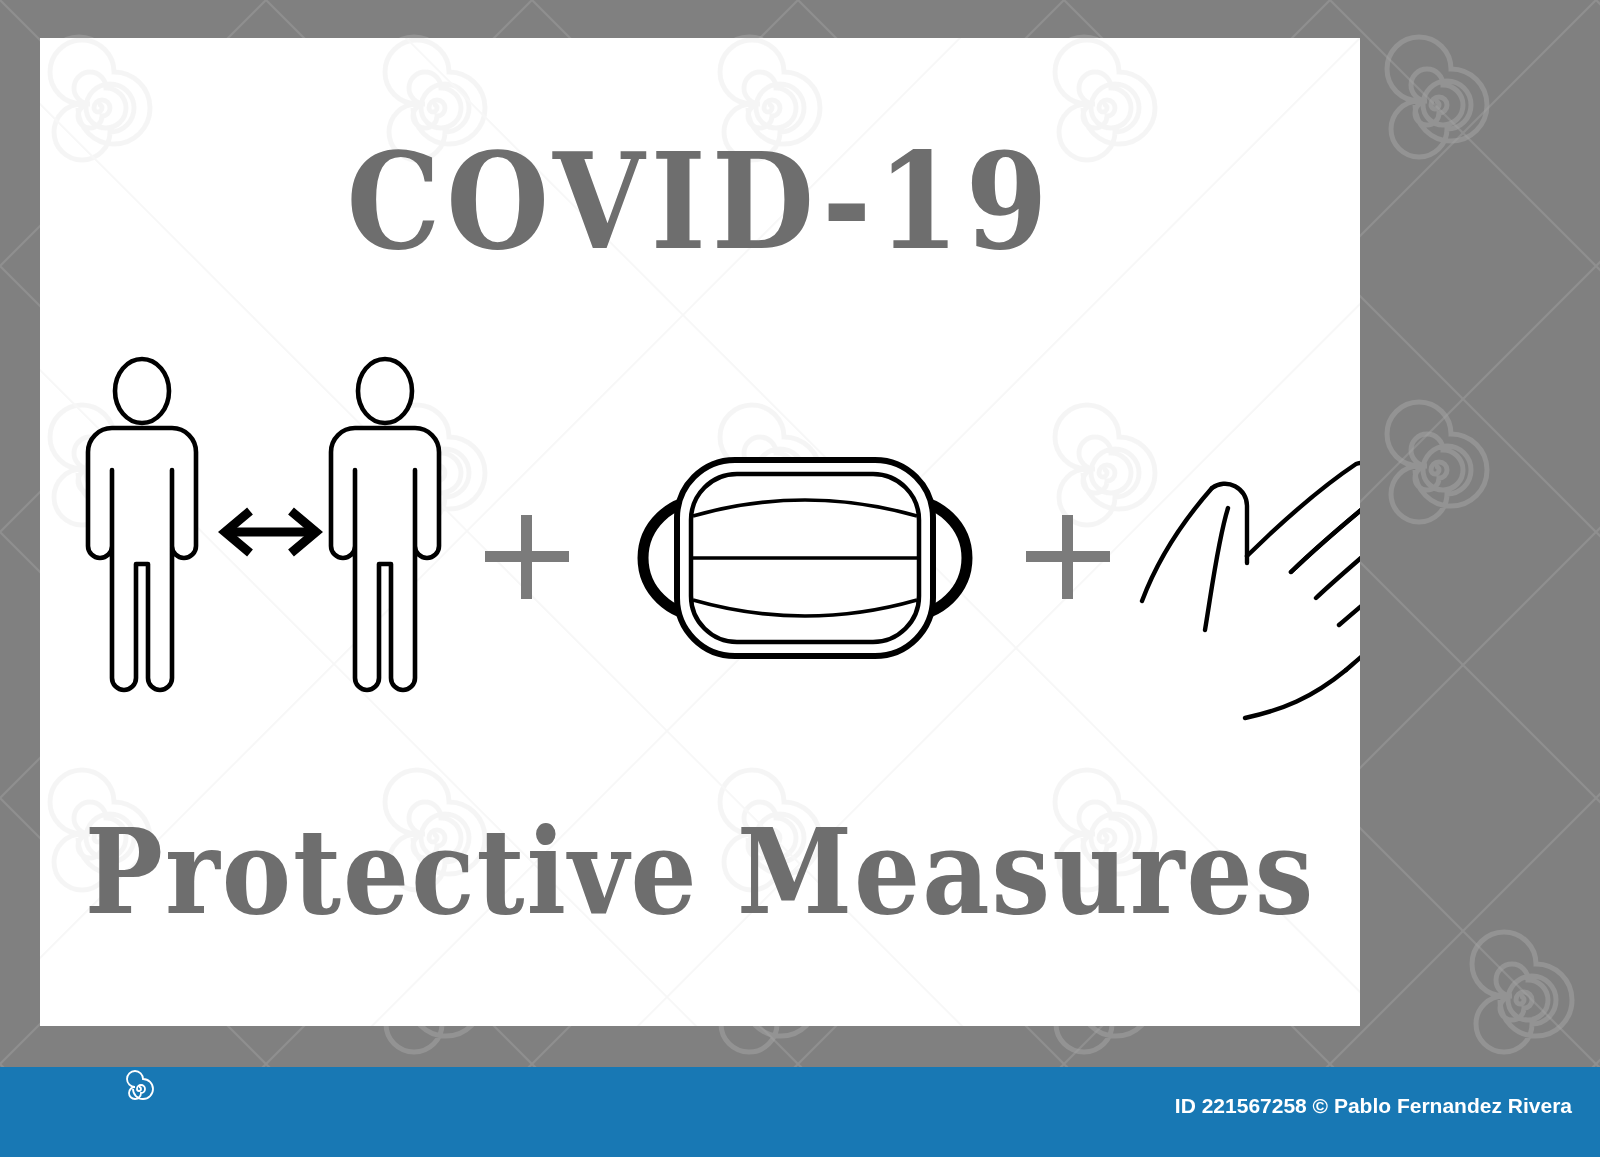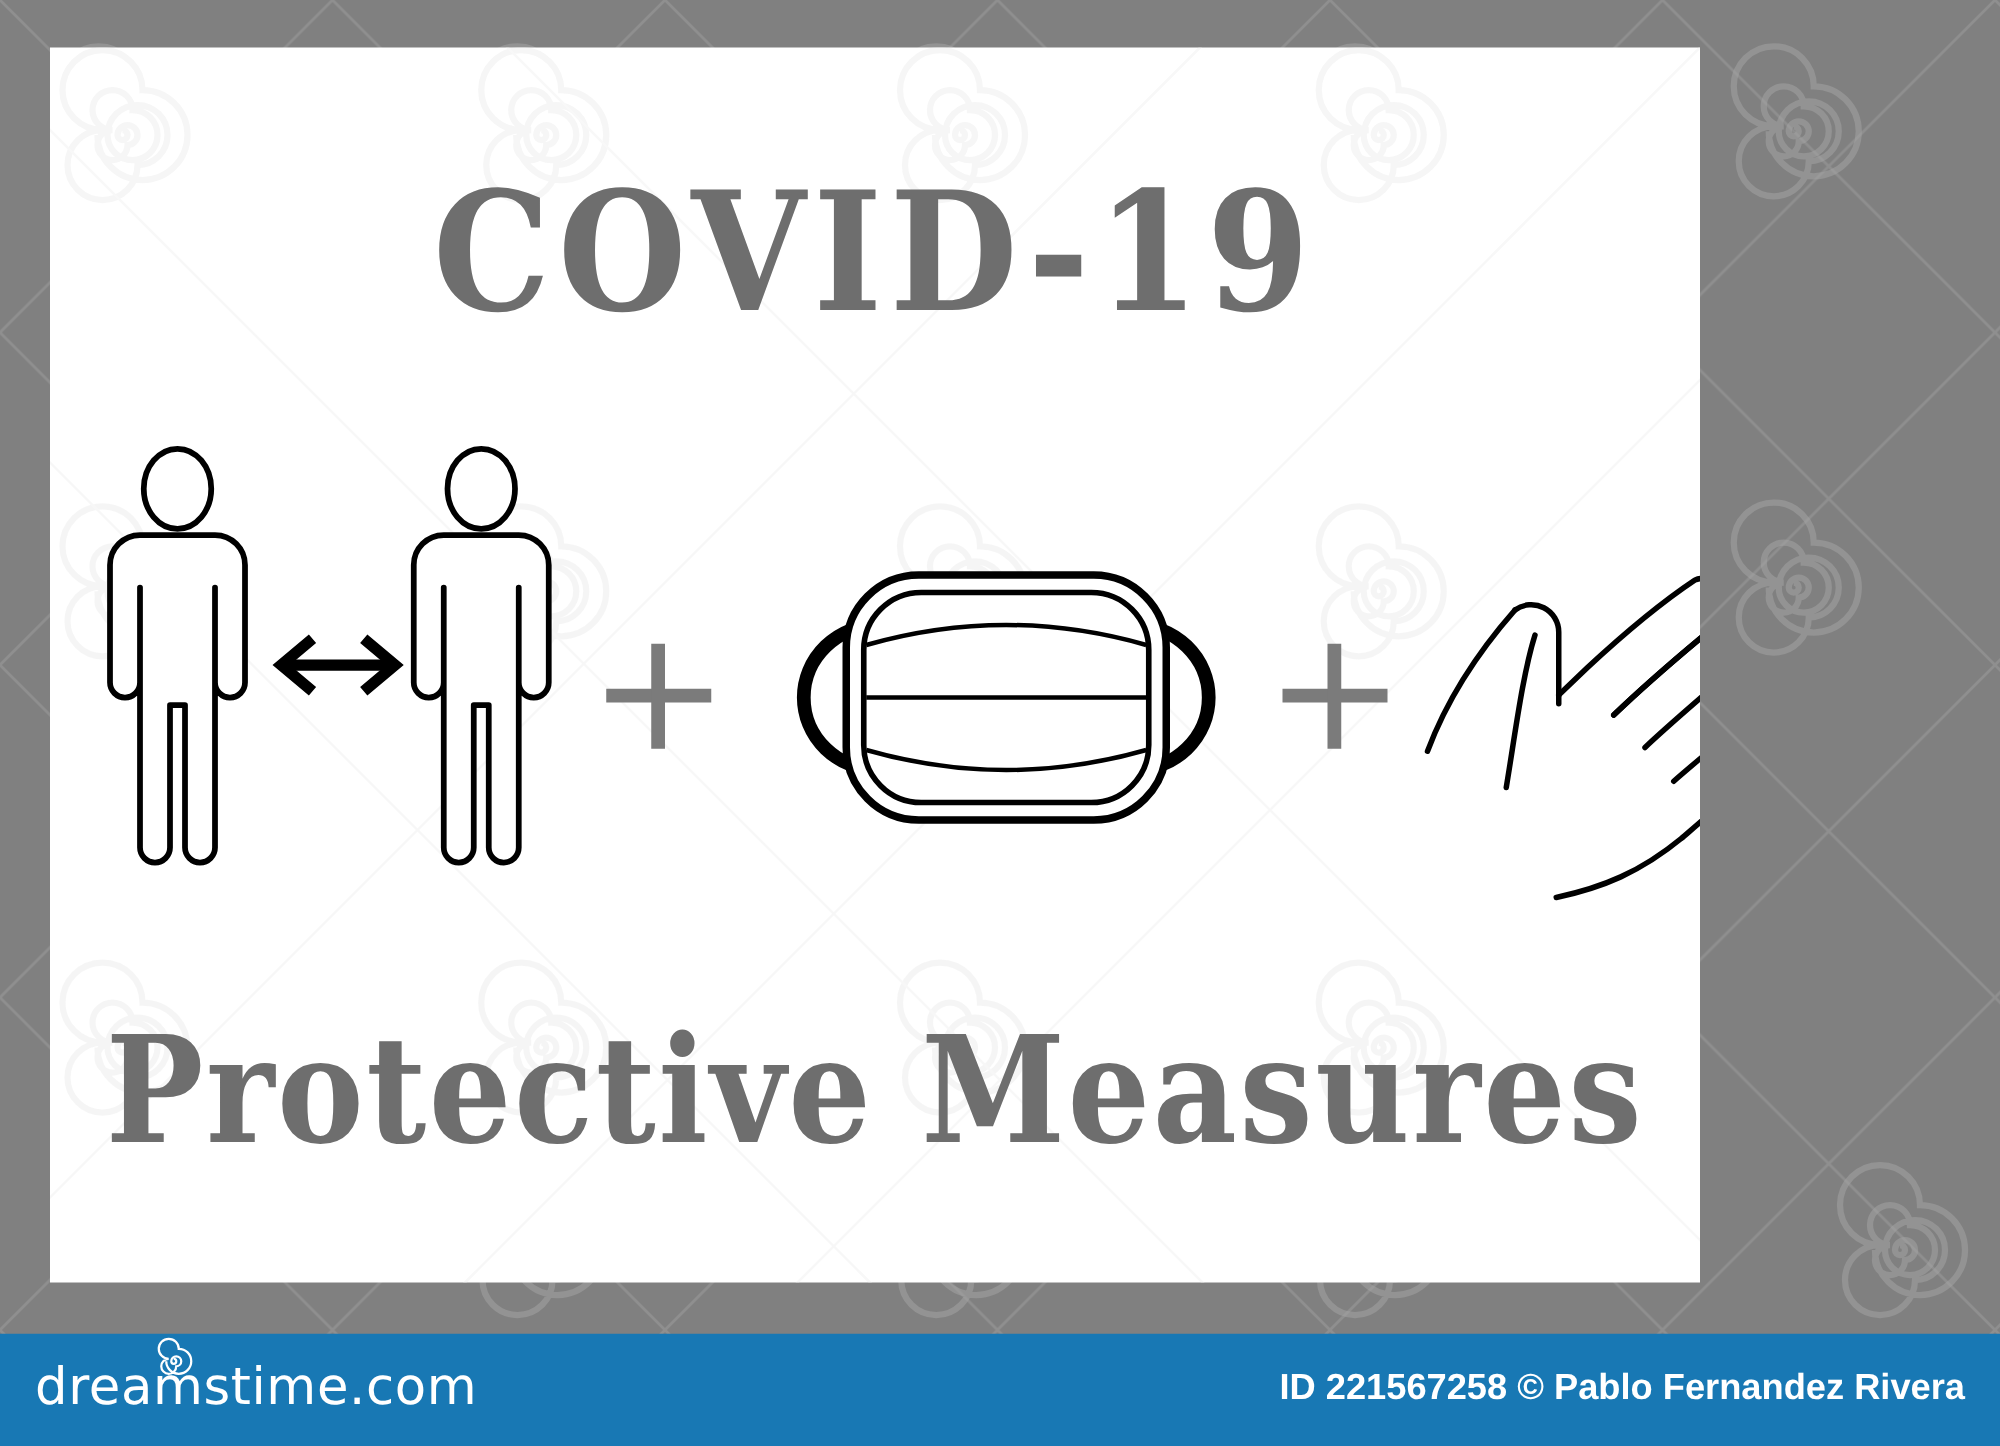--- a/index.html
+++ b/index.html
@@ -135,21 +135,21 @@
     position: absolute;
     left: 126px;
     top: 1076px;
   }
   #credit-text {
     position: absolute;
     right: 28px;
     top: 1094px;
     color: #ffffff;
     font-family: "Liberation Sans", sans-serif;
-    font-size: 29px;
+    font-size: 21px;
     font-weight: 700;
     white-space: nowrap;
   }
 </style>
 </head>
 <body>
 
 <div id="stock-image">
 
   <svg class="wm-x" width="1600" height="1157" viewBox="0 0 1600 1157" aria-hidden="true">
@@ -390,21 +390,20 @@
           </g>
         </svg>
       </div>
     </div>
 
     <div class="grunge" id="subtitle-text">Protective Measures</div>
   </div>
 
   <div id="bottom-bar"></div>
 
-  <div id="dreamstime-logo">dreamstime.com</div>
 
   <svg id="logo-spiral" width="26" height="26" viewBox="0 0 26 26" aria-hidden="true">
     <path d="M13,13
              m 0,-2
              a 2,2 0 1,1 -2,2
              a 4,4 0 1,1 4,4
              a 6,6 0 1,1 -6,-6
              a 8,8 0 1,1 8,-8
              a 10,10 0 1,1 -10,10" fill="none" stroke="#ffffff" stroke-width="1.8"></path>
   </svg>

